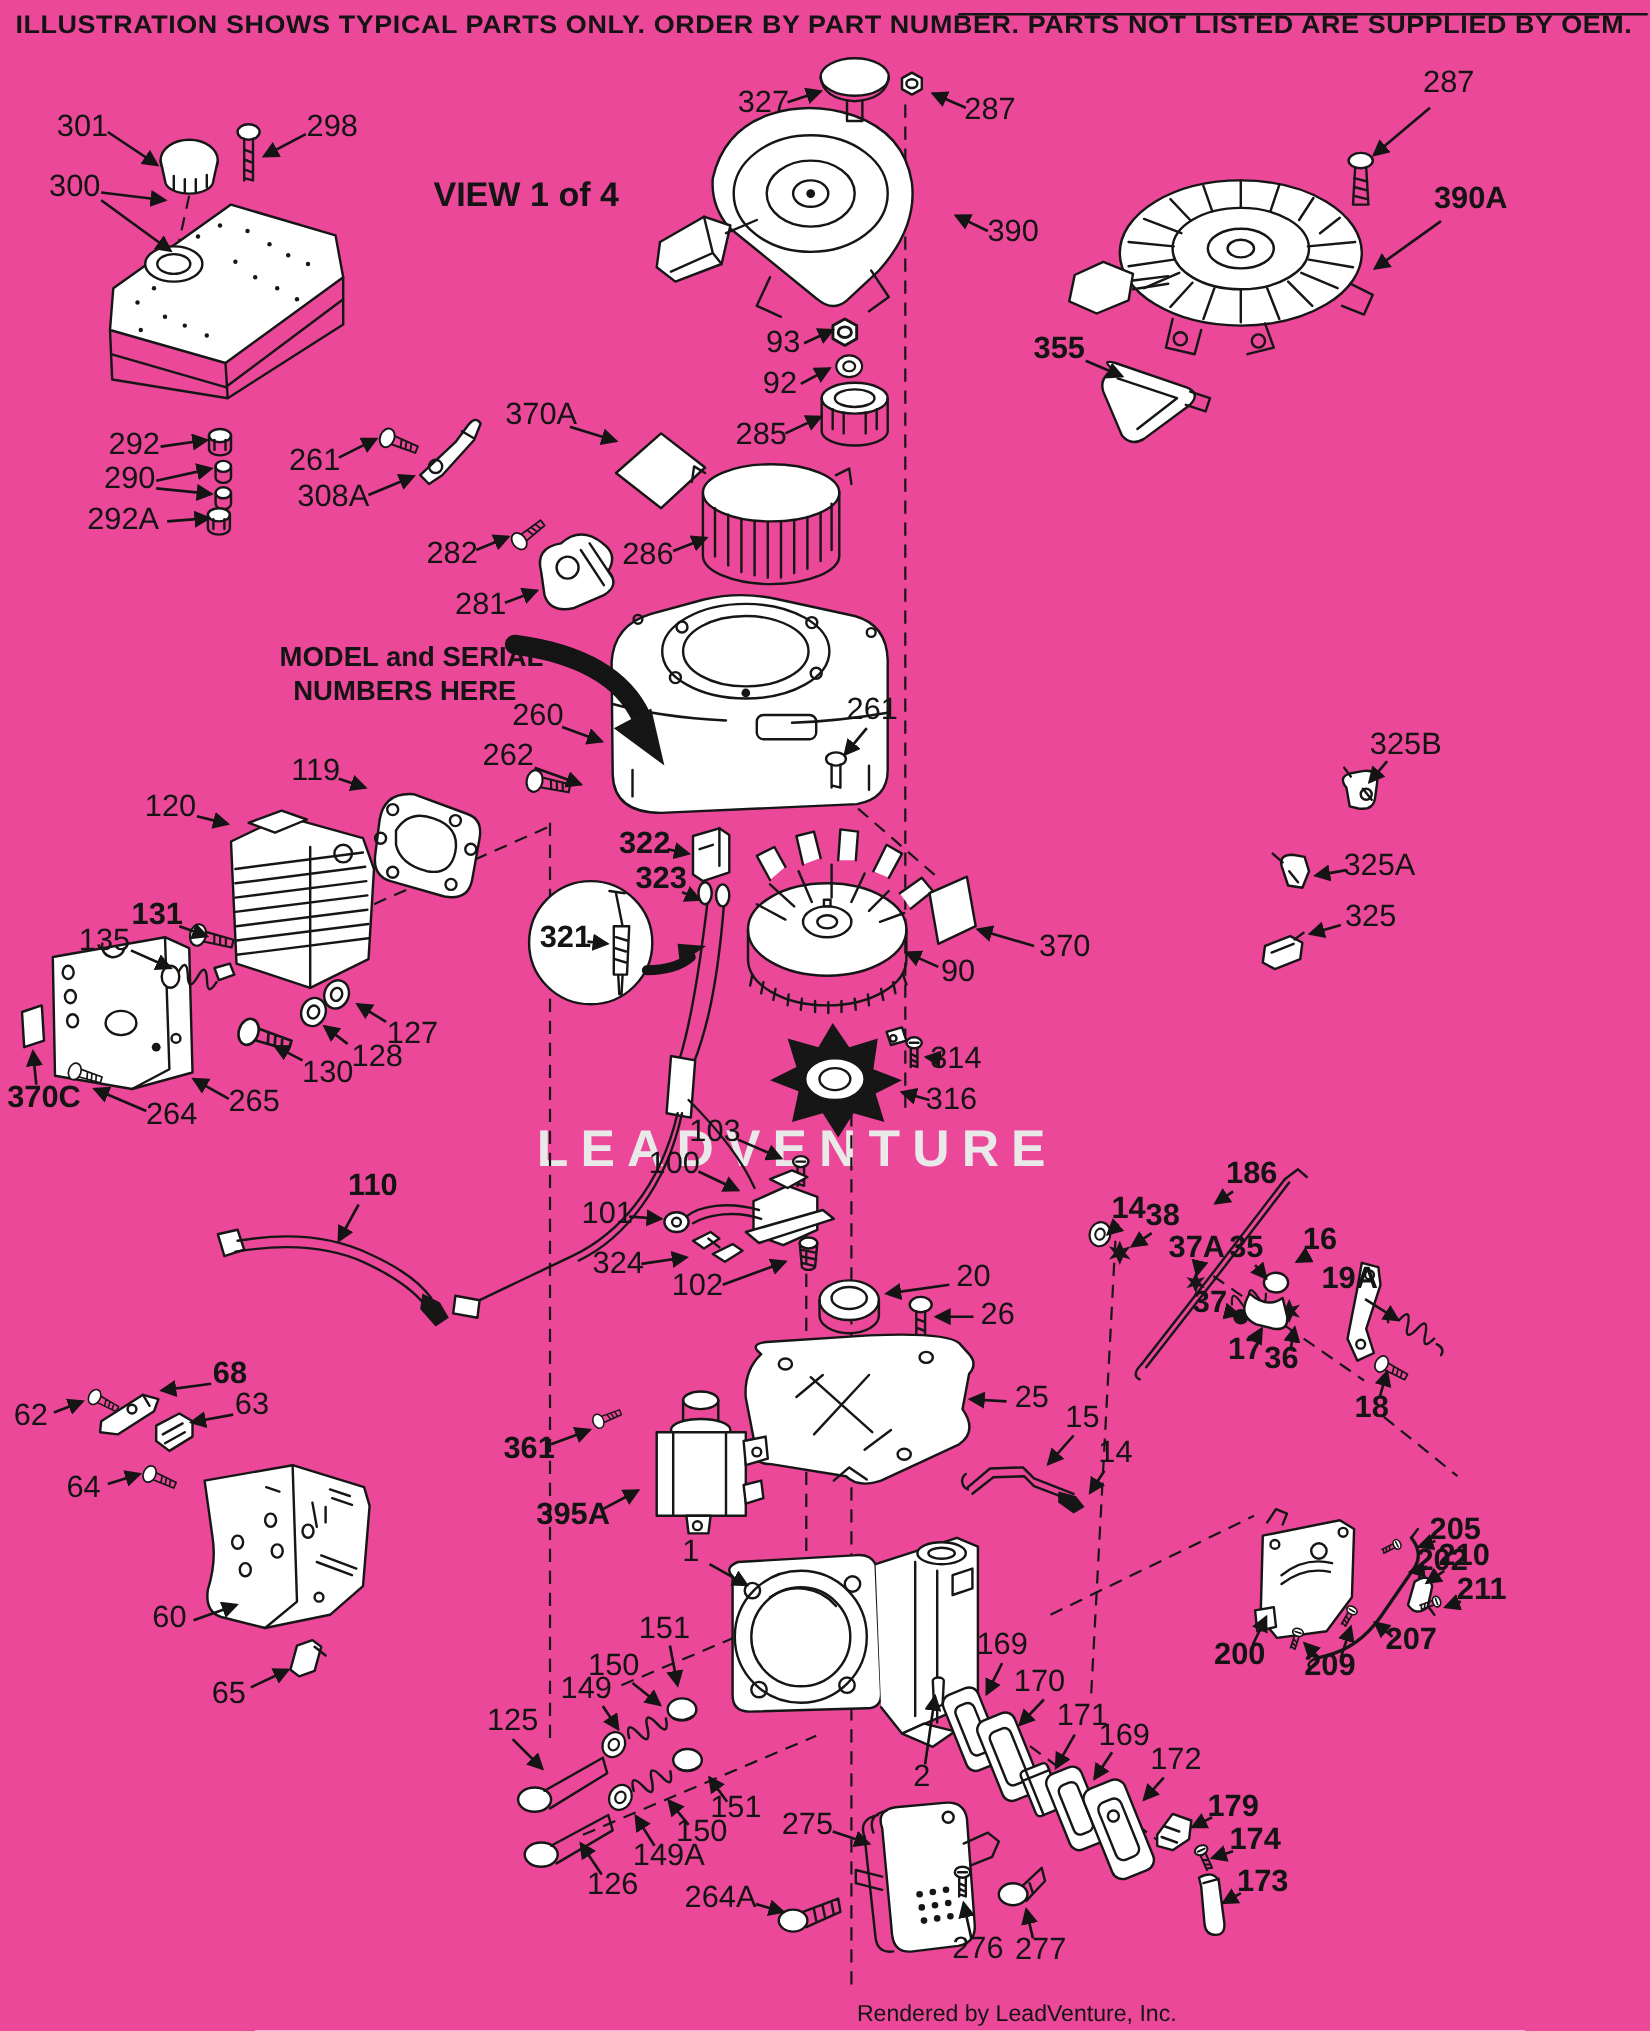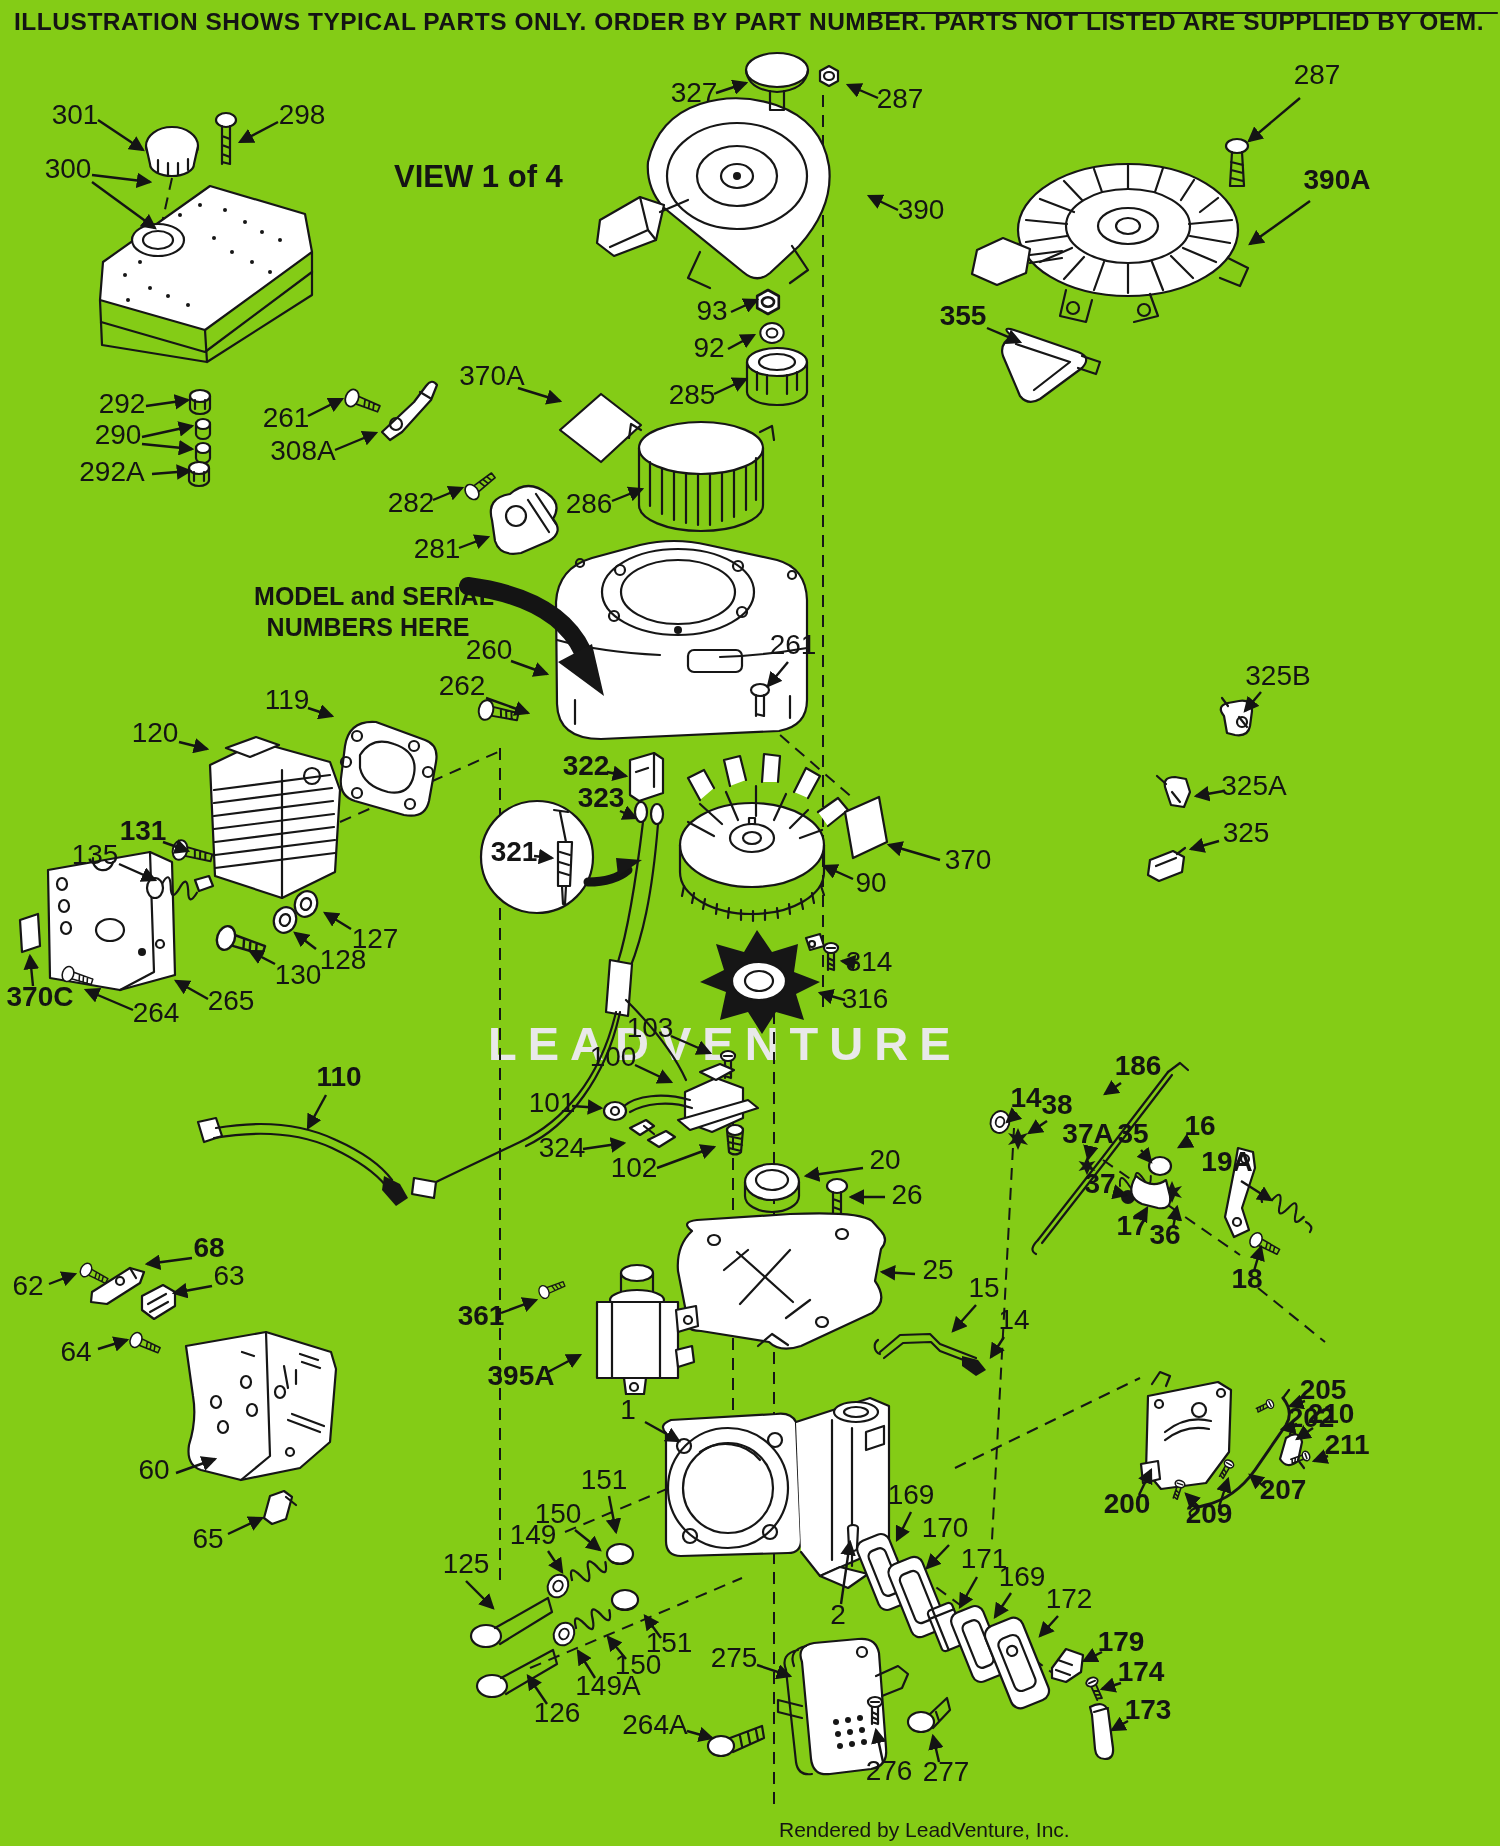--- a/index.html
+++ b/index.html
@@ -1,16 +1,16 @@
 <!DOCTYPE html>
 <html><head>
 <meta charset="utf-8">
 <style>
   html,body{margin:0;padding:0;background:#fff;}
-  #stage{position:relative;width:1500px;height:1846px;background:#84cc16;overflow:hidden;
+  #stage{position:relative;width:1500px;height:1846px;background:#ec4899;overflow:hidden;
          font-family:"Liberation Sans", sans-serif;}
   svg{position:absolute;left:0;top:0;}
   text{fill:#141414;}
   .hdr{font-size:23px;font-weight:bold;letter-spacing:.5px;}
   .viewtitle{font-size:31px;font-weight:bold;}
   .modelserial{font-size:25px;font-weight:bold;text-anchor:middle;}
   .watermark{font-size:47px;font-weight:bold;letter-spacing:11px;fill:#e9e9e9;}
   .credit{font-size:21px;}
   .plabel{font-size:28px;text-anchor:middle;}
   .plabel.bold{font-weight:bold;}

